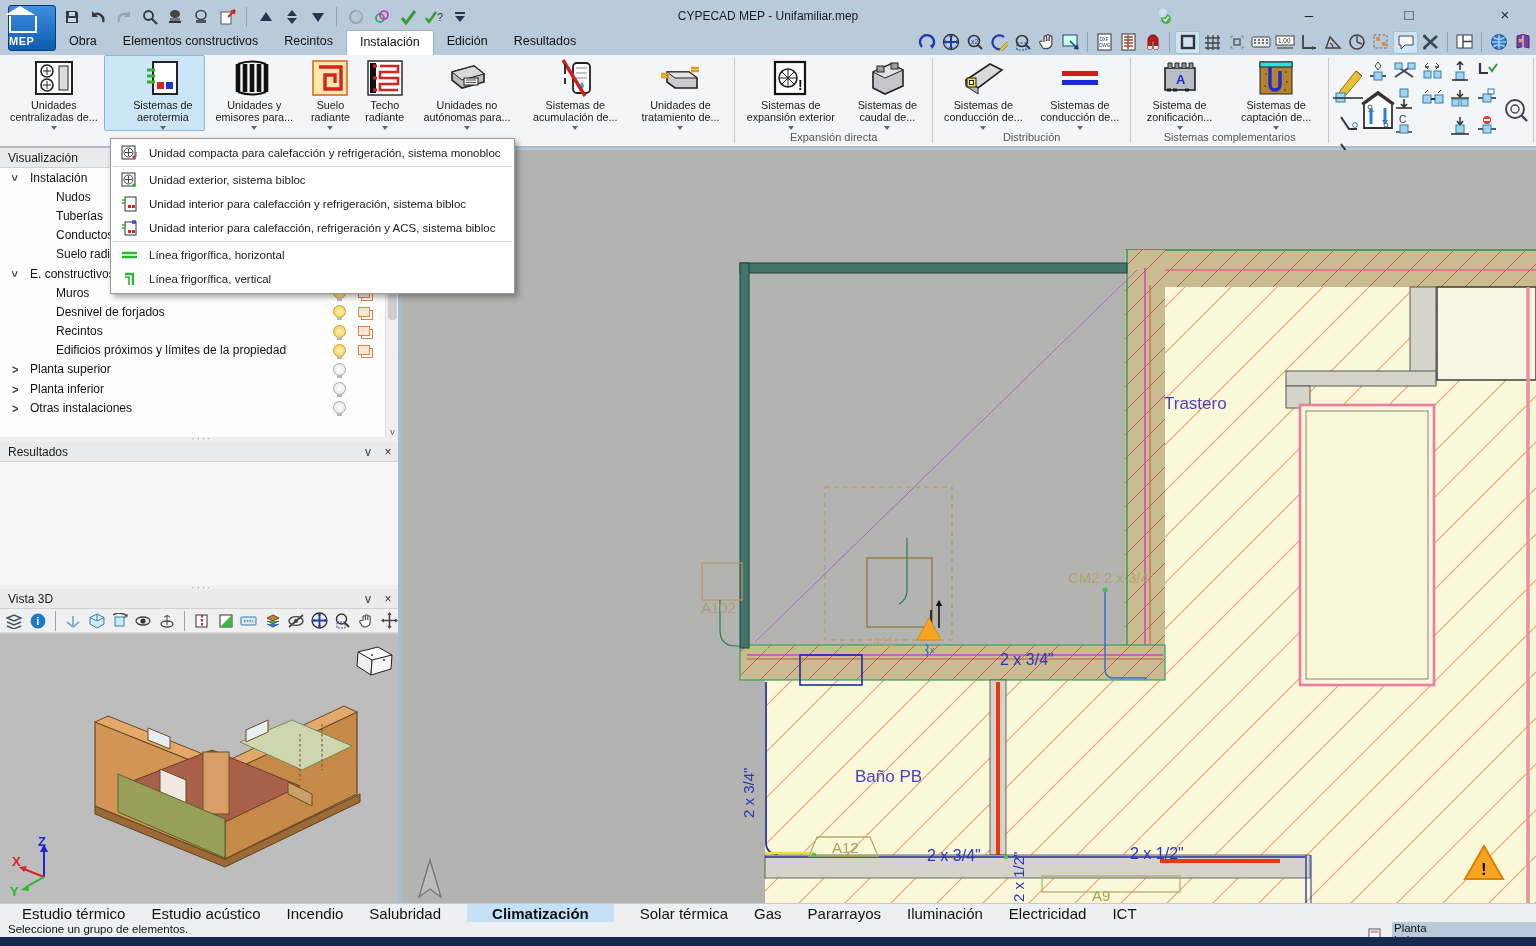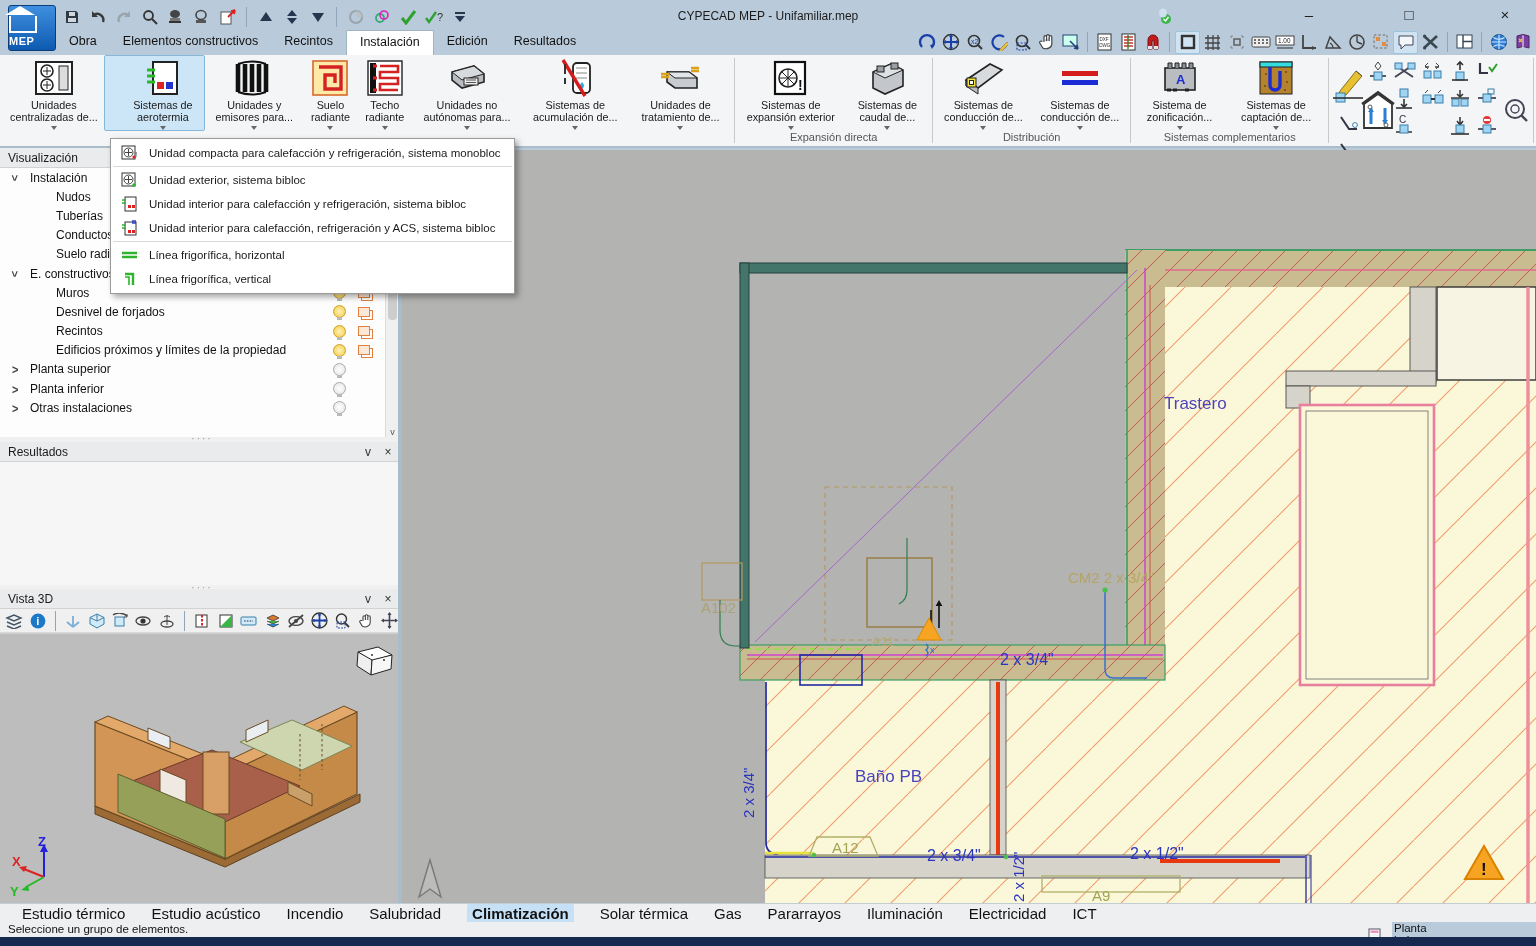--- a/index.html
+++ b/index.html
@@ -59,21 +59,21 @@
   .respanel{position:absolute;left:0;top:314px;width:400px;height:123px;background:#f6f6f6;}
   .v3dbar{position:absolute;left:0;top:461px;width:400px;height:24px;background:#f0f0f0;display:flex;align-items:center;gap:3px;padding-left:4px;box-sizing:border-box;border-bottom:1px solid #d8d8d8;}
   .v3dbar .tbic{width:21px;height:20px;}
   .viewport{position:absolute;left:0;top:485px;width:400px;height:270px;background:#bdbdbd;border-top:1px solid #cfcfcf;}
   .splitter{position:absolute;left:398px;top:148px;width:4px;height:755px;background:#a9bcc9;}
   
   .canvas{position:absolute;left:402px;top:150px;width:1134px;height:753px;background:#b3b3b1;overflow:hidden;}
   
   .tabsbar{position:absolute;left:0;top:903px;width:1536px;height:19px;background:#edeff0;border-top:1px solid #c2ccd3;display:flex;align-items:center;gap:26px;padding-left:22px;box-sizing:border-box;}
   .btab{font-size:15px;color:#111;white-space:nowrap;}
-  .btab.active{background:#c6e0f5;font-weight:bold;padding:1px 5px;border-radius:2px;}
+  .btab.active{background:#c6e0f5;font-weight:bold;padding:1px 25px;border-radius:2px;}
   .statusbar{position:absolute;left:0;top:922px;width:1392px;height:15px;background:#edeff0;font-size:11.5px;color:#111;}
   .statusmsg{position:absolute;left:8px;top:1px;}
   .floorind{position:absolute;left:1368px;top:0px;display:flex;align-items:center;gap:13px;font-size:11.5px;}
   .taskstrip{position:absolute;left:0;top:937px;width:1536px;height:9px;background:#16294e;}
   svg{display:block;}
   text{font-family:"Liberation Sans",sans-serif;}
 </style>
 </head>
 <body>
 

